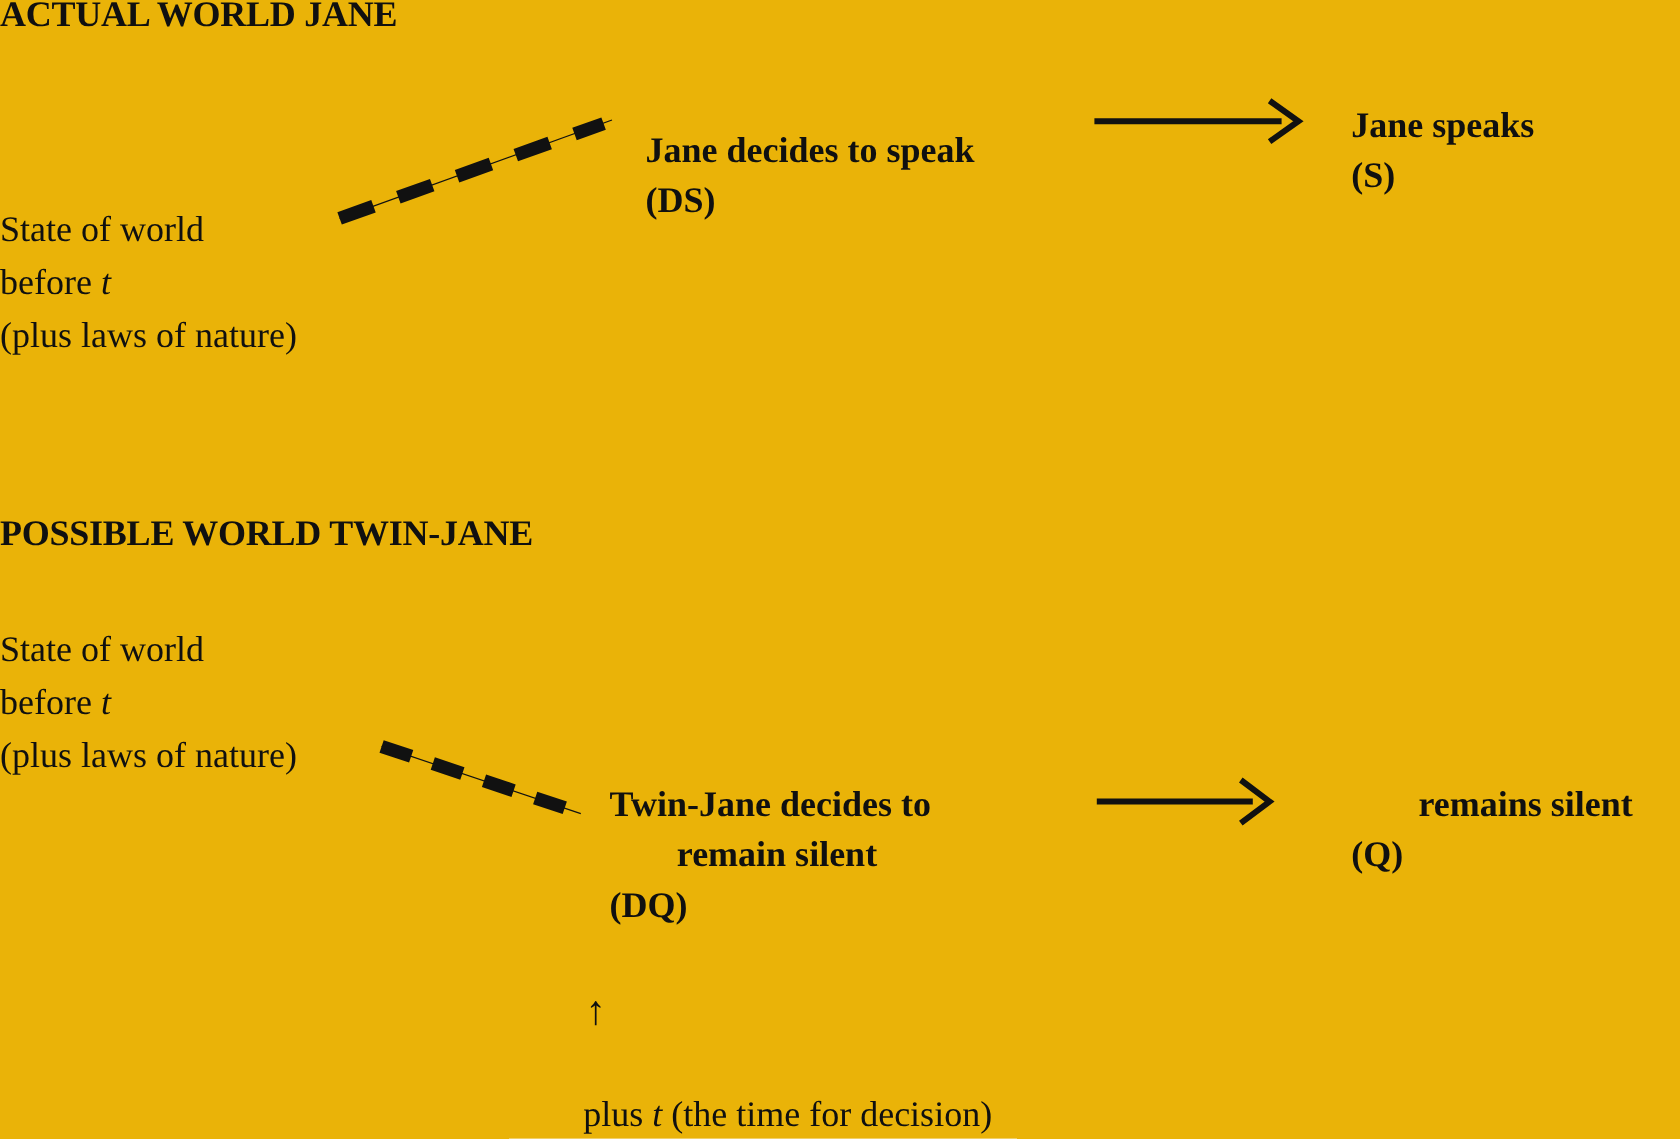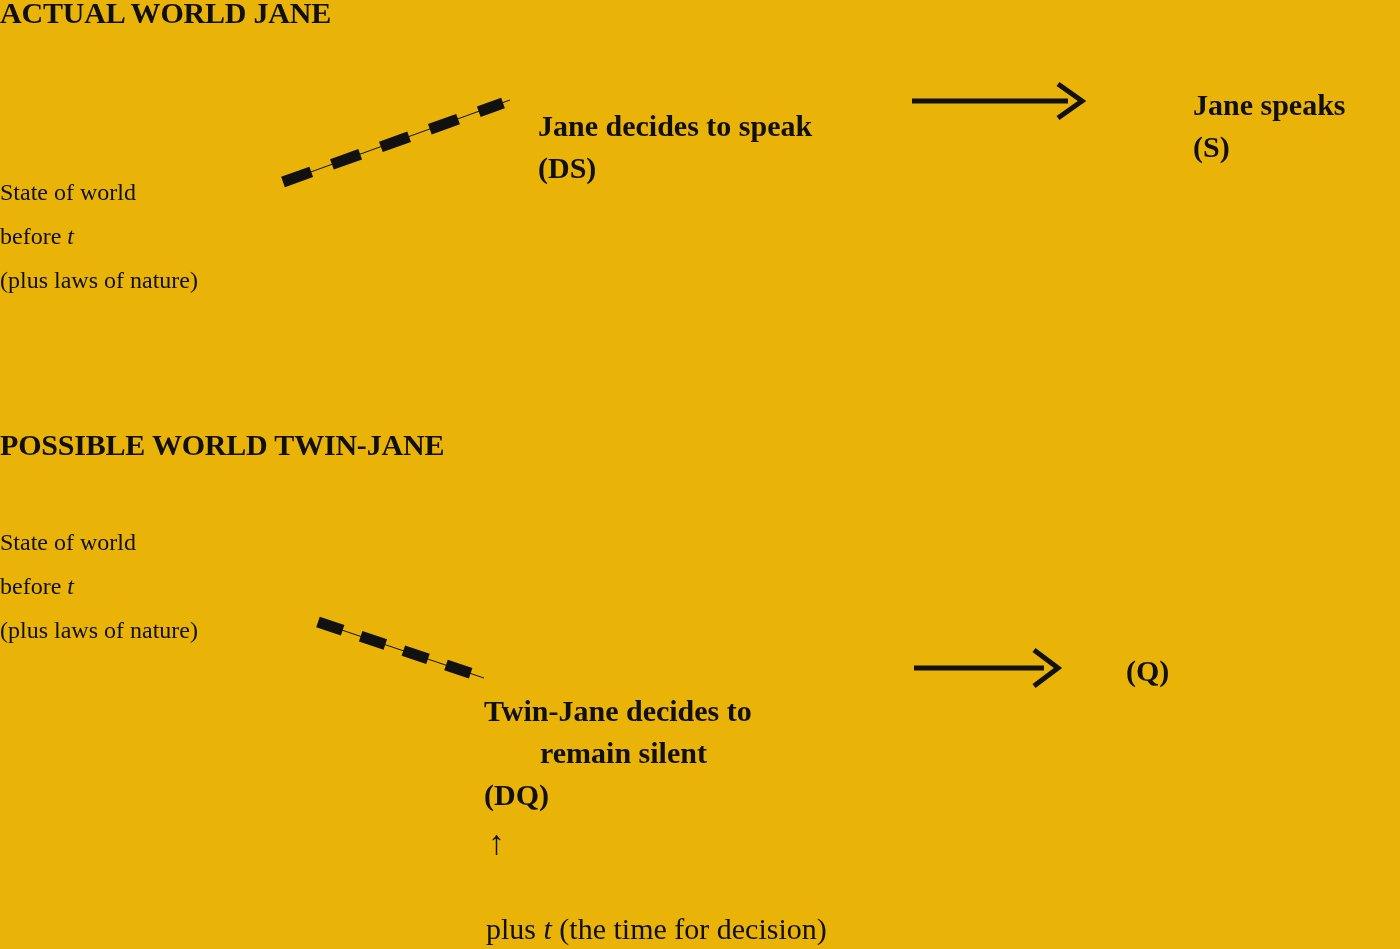--- a/index.html
+++ b/index.html
@@ -24,21 +24,21 @@
   .section-heading {
     font-weight: bold;
     font-size: 30px;
     letter-spacing: -0.2px;
     line-height: 1.0;
     white-space: nowrap;
   }
 
   
   .plain-block {
-    font-size: 24px;
+    font-size: 30px;
     line-height: 44px;
     font-weight: normal;
     white-space: nowrap;
   }
   .plain-block .ital { font-style: italic; }
 
   
   .event-label {
     font-size: 30px;
     line-height: 42px;
@@ -85,50 +85,51 @@
   <div class="abs event-label" style="left:538px; top:84px;margin-top:21px;">
     <div>Jane decides to speak</div>
     <div>(DS)</div>
   </div>
 
   <svg class="abs" style="left:908px; top:80px;" width="180" height="46">
     <line x1="4" y1="21" x2="160" y2="21" stroke="#111111" stroke-width="5"></line>
     <polyline points="150,4 174,21 150,38" fill="none" stroke="#111111" stroke-width="5" stroke-linecap="butt" stroke-linejoin="miter"></polyline>
   </svg>
 
-  <div class="abs event-label" style="left:1193px; top:84px;">
+  <div class="abs event-label" style="left:1126px; top:84px;">
     <div>Jane speaks</div>
     <div>(S)</div>
   </div>
 
   <div class="abs section-heading" style="left:0px; top:430px;">POSSIBLE WORLD TWIN-JANE</div>
 
   <div class="abs plain-block" style="left:0px; top:520px;">
     <div>State of world</div>
     <div><span>before </span><span class="ital">t</span></div>
     <div>(plus laws of nature)</div>
   </div>
 
   <svg class="abs" style="left:312px; top:612px;" width="180" height="80">
     <line x1="6" y1="10" x2="172" y2="66" stroke="#111111" stroke-width="1"></line>
     <line x1="6" y1="10" x2="170" y2="65" stroke="#111111" stroke-width="11" stroke-dasharray="26 19" stroke-linecap="butt"></line>
   </svg>
 
-  <div class="abs event-label" style="left:484px; top:650px;margin-top:40px;">
+  <div class="abs event-label" style="left:508px; top:650px;">
     <div>Twin-Jane decides to</div>
     <div><span class="indent">remain silent</span></div>
     <div>(DQ)</div>
   </div>
 
   <svg class="abs" style="left:910px; top:648px;" width="160" height="44">
     <line x1="4" y1="20" x2="134" y2="20" stroke="#111111" stroke-width="5"></line>
     <polyline points="124,2 148,20 124,38" fill="none" stroke="#111111" stroke-width="5" stroke-linecap="butt" stroke-linejoin="miter"></polyline>
   </svg>
 
   <div class="abs event-label" style="left:1126px; top:650px;">
+    <div><span class="indent">remains silent</span></div>
     <div>(Q)</div>
   </div>
 
   <div class="abs up-arrow" style="left:488px; top:826px;">↑</div>
 
   <div class="abs caption" style="left:486px; top:910px;"><span>plus </span><span class="ital">t</span><span>  (the time for decision)</span></div>
 
 </div>
 
 </body></html>

